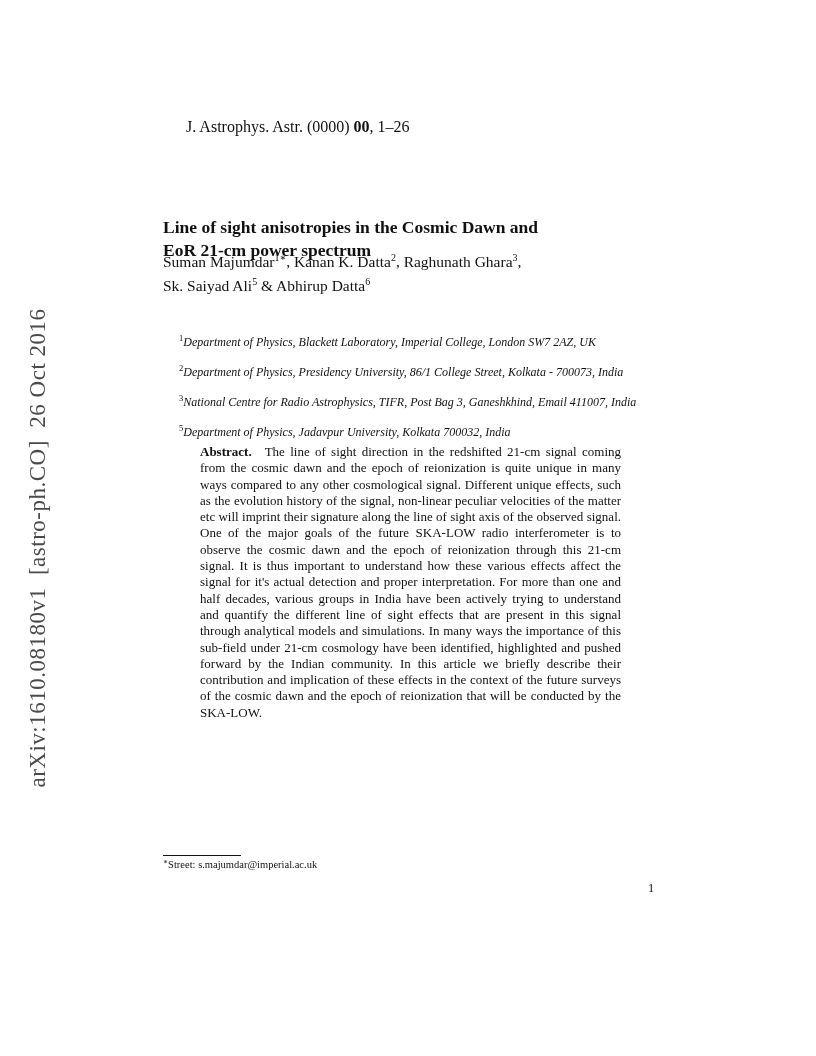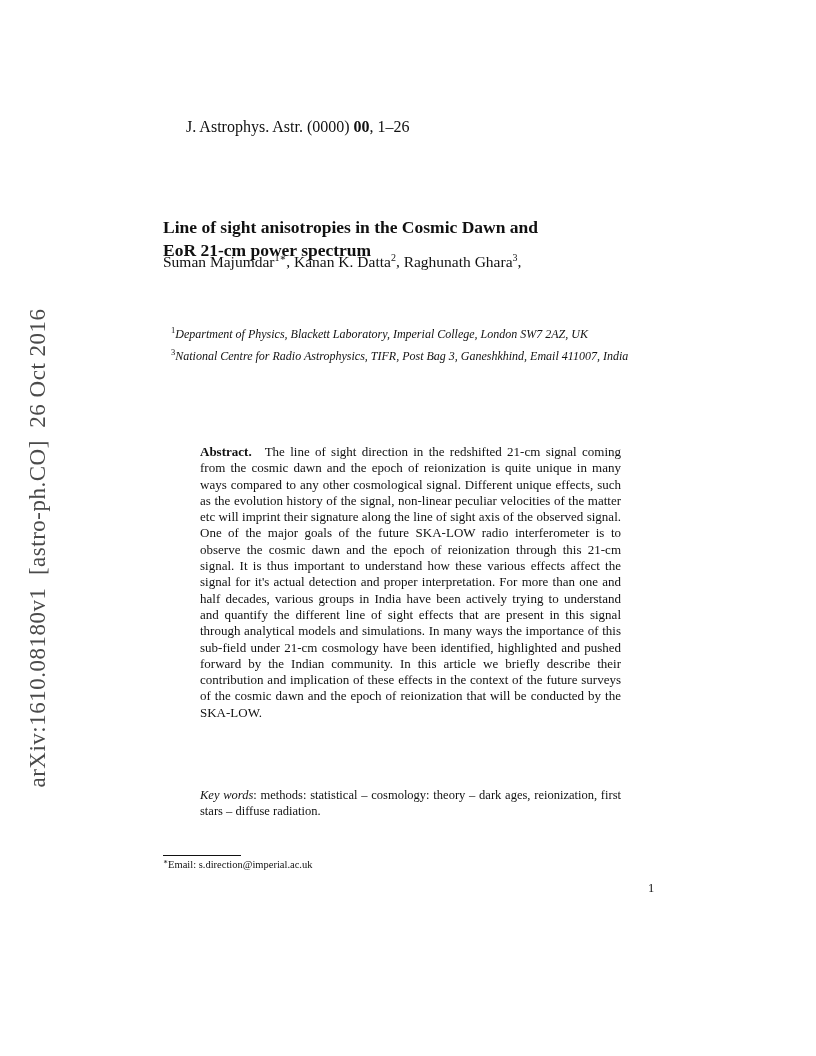--- a/index.html
+++ b/index.html
@@ -69,21 +69,21 @@
 
   
   .affils-block {
     position: absolute;
     left: 163px;
     top: 319px;
     width: 572px;
     font-size: 12px;
     line-height: 14px;
   }
-  .affil { margin: 8px; }
+  .affil { margin: 16px; }
   .affil sup {
     font-size: 8.5px;
     line-height: 0;
     vertical-align: super;
     font-style: normal;
   }
   .affil-text { font-style: italic; }
 
   
   .abstract {
@@ -149,29 +149,31 @@
 
   <div class="journal-header"><span>J. Astrophys. Astr. (0000) </span><b>00</b><span>, 1–26</span></div>
 
   <div class="title-block">
     <div>Line of sight anisotropies in the Cosmic Dawn and</div>
     <div>EoR 21-cm power spectrum</div>
   </div>
 
   <div class="authors-block">
     <p><span>Suman Majumdar</span><sup>1∗</sup><span>, </span><span>Kanan K. Datta</span><sup>2</sup><span>, </span><span>Raghunath Ghara</span><sup>3</sup><span>,</span></p>
+    <p><span>Sk. Saiyad Ali</span><sup>5</sup><span> &amp; </span><span>Abhirup Datta</span><sup>6</sup></p>
   </div>
 
   <div class="affils-block">
     <div class="affil"><sup>1</sup><span class="affil-text">Department of Physics, Blackett Laboratory, Imperial College, London SW7 2AZ, UK</span></div>
+    <div class="affil"><sup>2</sup><span class="affil-text">Department of Physics, Presidency University, 86/1 College Street, Kolkata - 700073, India</span></div>
     <div class="affil"><sup>3</sup><span class="affil-text">National Centre for Radio Astrophysics, TIFR, Post Bag 3, Ganeshkhind, Email 411007, India</span></div>
+    <div class="affil"><sup>5</sup><span class="affil-text">Department of Physics, Jadavpur University, Kolkata 700032, India</span></div>
   </div>
 
   <div class="abstract"><span class="abstract-label">Abstract.</span><span>The line of sight direction in the redshifted 21-cm signal coming from the cosmic dawn and the epoch of reionization is quite unique in many ways compared to any other cosmological signal. Different unique effects, such as the evolution history of the signal, non-linear peculiar velocities of the matter etc will imprint their signature along the line of sight axis of the observed signal. One of the major goals of the future SKA-LOW radio interferometer is to observe the cosmic dawn and the epoch of reionization through this 21-cm signal. It is thus important to understand how these various effects affect the signal for it's actual detection and proper interpretation. For more than one and half decades, various groups in India have been actively trying to understand and quantify the different line of sight effects that are present in this signal through analytical models and simulations. In many ways the importance of this sub-field under 21-cm cosmology have been identified, highlighted and pushed forward by the Indian community. In this article we briefly describe their contribution and implication of these effects in the context of the future surveys of the cosmic dawn and the epoch of reionization that will be conducted by the SKA-LOW.</span></div>
 
-  <div class="keywords"><span class="kw-label">Key words</span><span>: methods: statistical – cosmology: theory – dark ages, reionization, first stars – diffuse radiation.</span></div>
 
   <div class="footnote-rule"></div>
-  <div class="footnote"><sup>∗</sup><span>Email: s.direction@imperial.ac.uk</span></div>
+  <div class="footnote"><sup>∗</sup><span>Street: s.majumdar@imperial.ac.uk</span></div>
 
   <div class="page-number">1</div>
 
 </div>
 
 </body></html>

